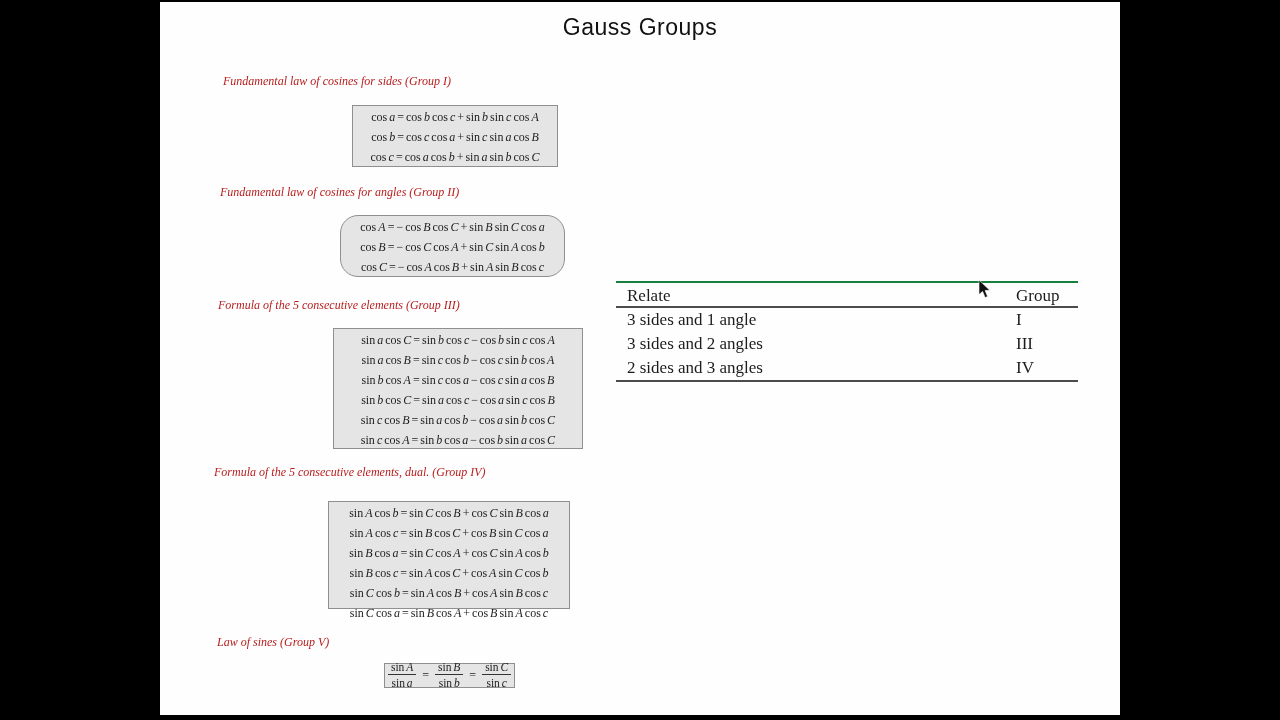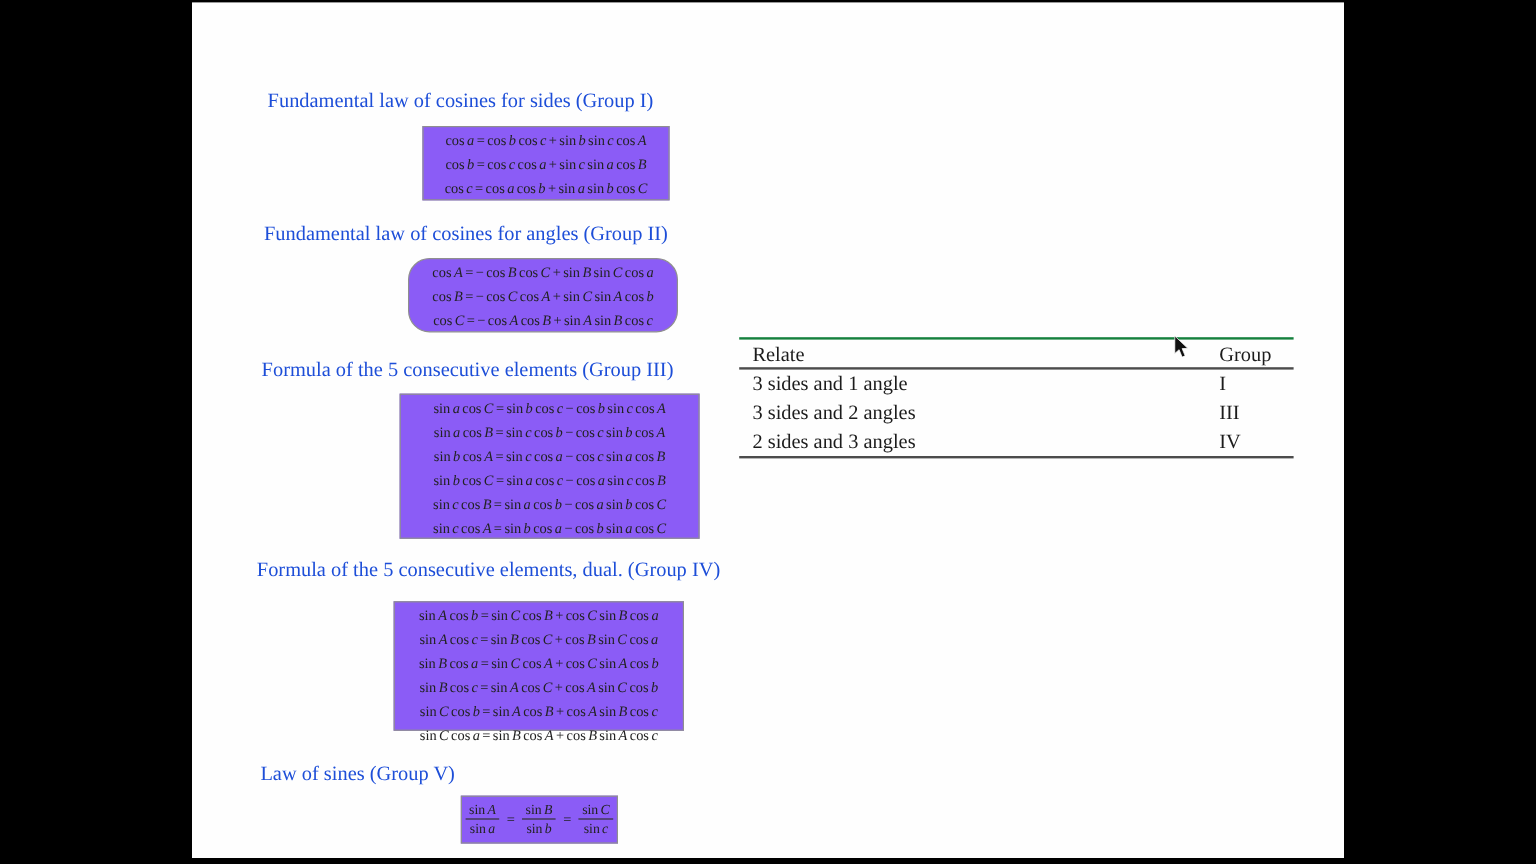--- a/index.html
+++ b/index.html
@@ -21,28 +21,29 @@
     left: 0; top: 12px; width: 100%;
     text-align: center;
     font-family: "Liberation Sans", sans-serif;
     font-size: 23px;
     font-weight: 500;
     letter-spacing: 0.5px;
     color: #111;
   }
   .sec-heading {
     position: absolute;
-    font-size: 17px;
-    color: #1d4ed8;
+    font-size: 12px;
+    color: #b91c1c;
     white-space: nowrap;
+    font-style: italic;
   }
   .formula-box {
     position: absolute;
     border: 1px solid #8f8f8f;
-    background: #8b5cf6;
+    background: #e5e5e5;
     padding-top: 1px;
   }
   .fline {
     height: 20px;
     line-height: 20px;
     text-align: center;
     font-size: 12px;
     word-spacing: -1px;
     white-space: nowrap;
     color: #222;
@@ -89,20 +90,21 @@
     left: 818px; top: 278px;
     width: 14px; height: 20px;
     pointer-events: none;
   }
 </style>
 </head>
 <body>
 
 <div class="slide">
 
+  <div class="slide-title">Gauss Groups</div>
 
   <div class="sec-heading" style="left:63px; top:72px;">Fundamental law of cosines for sides (Group I)</div>
   <div class="formula-box" style="left:192px; top:103px; width:206px; height:62px;">
     <div class="fline">cos <i>a</i> = cos <i>b</i> cos <i>c</i> + sin <i>b</i> sin <i>c</i> cos <i>A</i></div>
     <div class="fline">cos <i>b</i> = cos <i>c</i> cos <i>a</i> + sin <i>c</i> sin <i>a</i> cos <i>B</i></div>
     <div class="fline">cos <i>c</i> = cos <i>a</i> cos <i>b</i> + sin <i>a</i> sin <i>b</i> cos <i>C</i></div>
   </div>
 
   <div class="sec-heading" style="left:60px; top:183px;text-align:right;">Fundamental law of cosines for angles (Group II)</div>
   <div class="formula-box" style="left:180px; top:213px; width:225px; height:62px;border-radius:18px;">
@@ -125,21 +127,21 @@
   <div class="formula-box" style="left:168px; top:499px; width:242px; height:108px;">
     <div class="fline">sin <i>A</i> cos <i>b</i> = sin <i>C</i> cos <i>B</i> + cos <i>C</i> sin <i>B</i> cos <i>a</i></div>
     <div class="fline">sin <i>A</i> cos <i>c</i> = sin <i>B</i> cos <i>C</i> + cos <i>B</i> sin <i>C</i> cos <i>a</i></div>
     <div class="fline">sin <i>B</i> cos <i>a</i> = sin <i>C</i> cos <i>A</i> + cos <i>C</i> sin <i>A</i> cos <i>b</i></div>
     <div class="fline">sin <i>B</i> cos <i>c</i> = sin <i>A</i> cos <i>C</i> + cos <i>A</i> sin <i>C</i> cos <i>b</i></div>
     <div class="fline">sin <i>C</i> cos <i>b</i> = sin <i>A</i> cos <i>B</i> + cos <i>A</i> sin <i>B</i> cos <i>c</i></div>
     <div class="fline">sin <i>C</i> cos <i>a</i> = sin <i>B</i> cos <i>A</i> + cos <i>B</i> sin <i>A</i> cos <i>c</i></div>
   </div>
 
   <div class="sec-heading" style="left:57px; top:633px;">Law of sines (Group V)</div>
-  <div class="formula-box sines-box" style="left:224px; top:661px; width:131px; height:40px;">
+  <div class="formula-box sines-box" style="left:224px; top:661px; width:131px; height:25px;">
     <span class="frac">
       <span class="num">sin <i>A</i></span>
       <span class="den" style="display:block">sin <i>a</i></span>
     </span>
     <span class="frac-eq">=</span>
     <span class="frac">
       <span class="num">sin <i>B</i></span>
       <span class="den" style="display:block">sin <i>b</i></span>
     </span>
     <span class="frac-eq">=</span>

